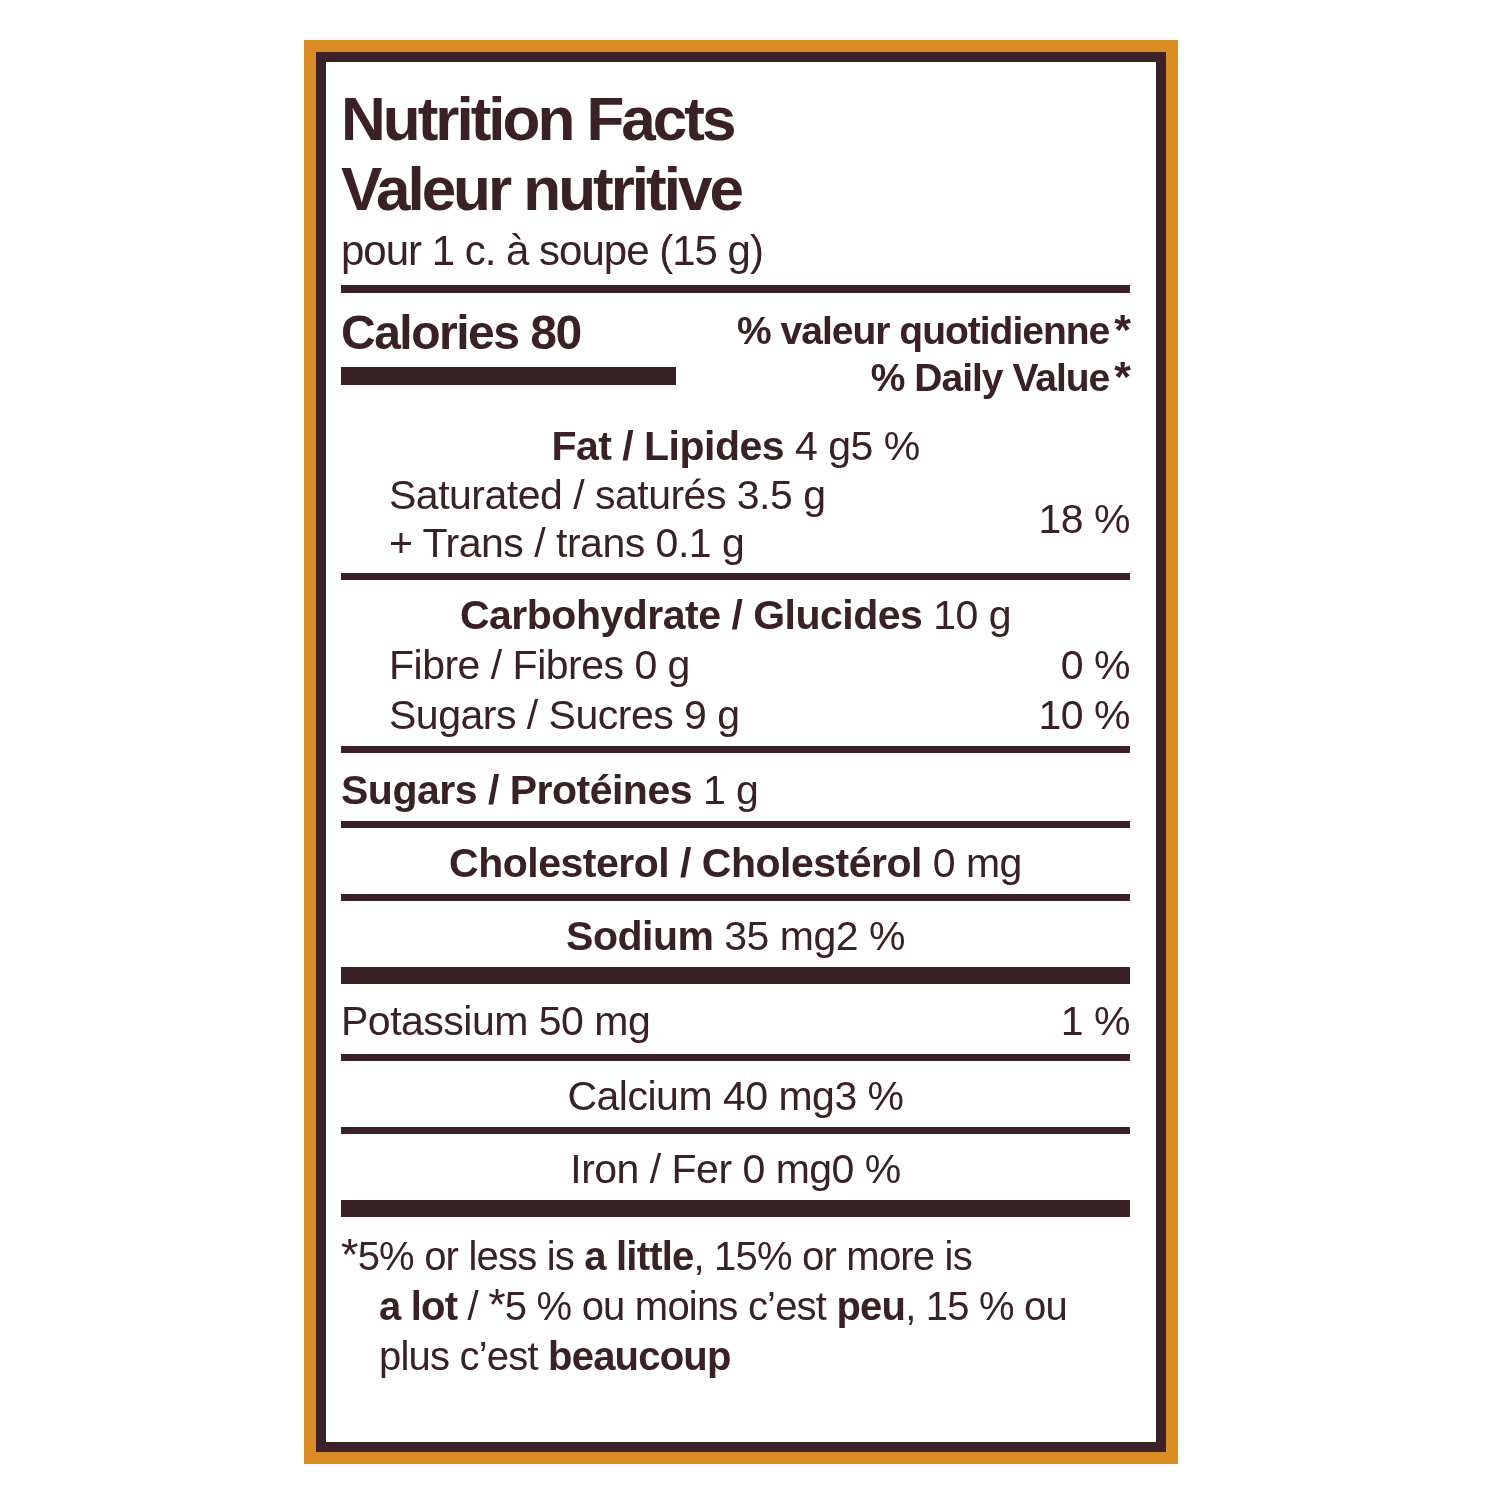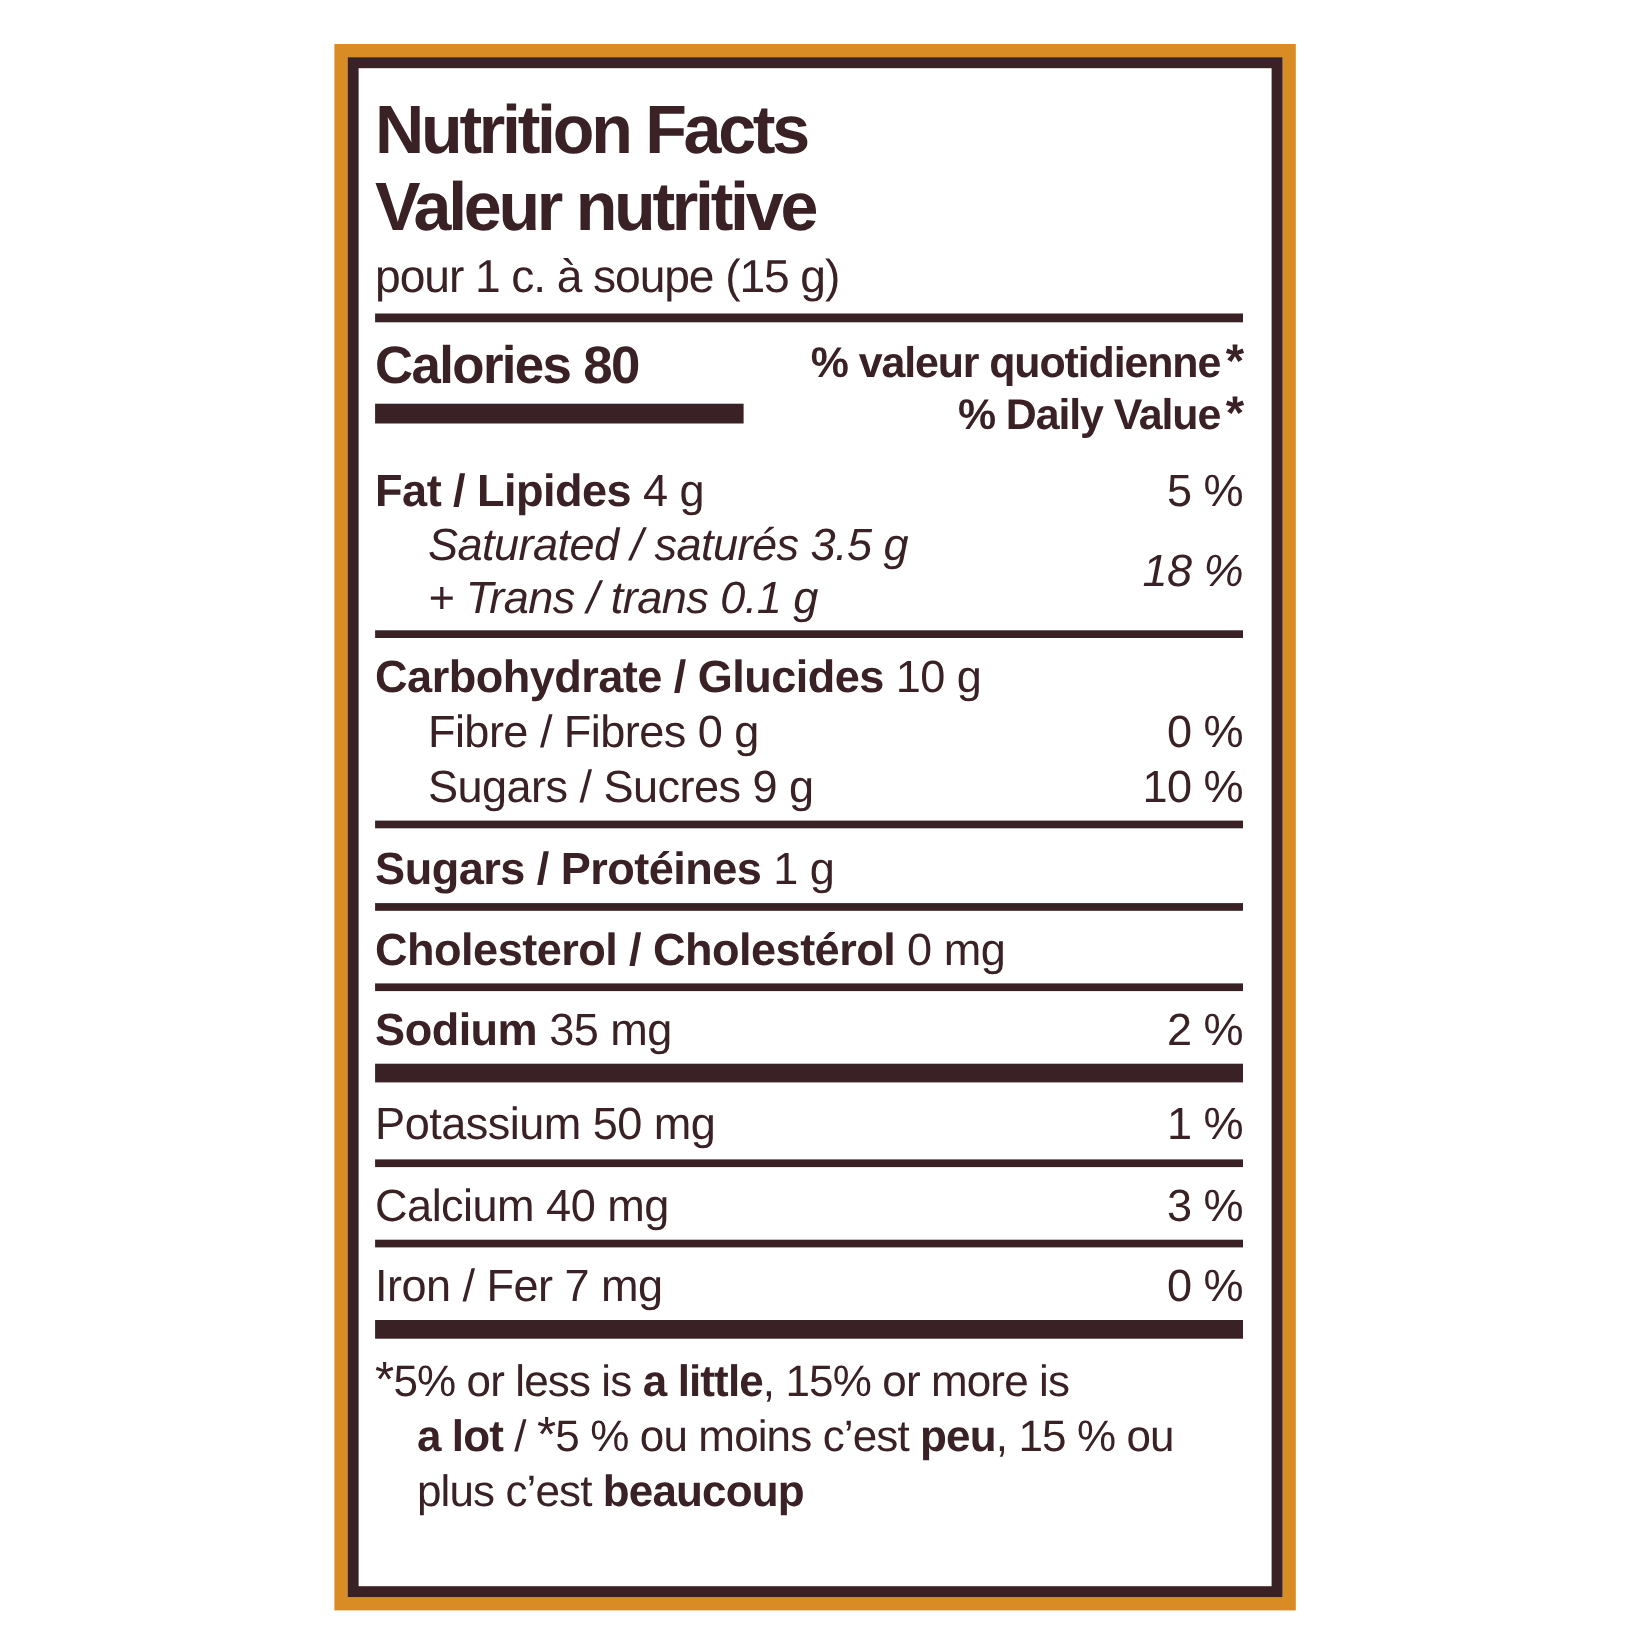--- a/index.html
+++ b/index.html
@@ -47,24 +47,24 @@
     white-space:nowrap;
   }
   .star{display:inline-block;font-size:110%;line-height:0;vertical-align:-6%;margin-left:5px;}
 
   .row{
     display:flex;justify-content:space-between;align-items:baseline;
     font-size:41px;line-height:46px;letter-spacing:-0.5px;white-space:nowrap;
   }
   .row b{font-weight:700;}
   .sub{padding-left:48px;}
-  .satblock{align-items:center;margin-top:2px;font-style:italic;}
+  .satblock{align-items:center;margin-top:2px;}
   .satblock .subline{font-size:41px;line-height:48px;letter-spacing:-0.5px;padding-left:48px;}
 
-  .mt12{margin-top:12px;}
+  .mt12{margin-top:12px;justify-content:center;}
   .mt14{margin-top:14px;}
   .mt4{margin-top:4px;}
   .mt6{margin-top:6px;}
   .mt8{margin-top:8px;}
   .mt10{margin-top:10px;}
 
   .footnote{margin-top:14px;font-size:40px;line-height:50px;letter-spacing:-0.8px;}
   .footnote .fl{white-space:nowrap;}
   .footnote .indent{padding-left:38px;}
   .footnote b{font-weight:700;}
@@ -150,21 +150,21 @@
     <div class="rule mt10"></div>
 
     <div class="row mt12">
       <div>Calcium 40 mg</div>
       <div>3 %</div>
     </div>
 
     <div class="rule mt8"></div>
 
     <div class="row mt12">
-      <div>Iron / Fer 7 mg</div>
+      <div>Iron / Fer 0 mg</div>
       <div>0 %</div>
     </div>
 
     <div class="rule-thick mt8"></div>
 
     <div class="footnote">
       <div class="fl"><span class="fstar">*</span><span>5% or less is </span><b>a little</b><span>, 15% or more is</span></div>
       <div class="fl indent"><b>a lot</b><span> / </span><span class="fstar">*</span><span>5 % ou moins c’est </span><b>peu</b><span>, 15 % ou</span></div>
       <div class="fl indent"><span>plus c’est </span><b>beaucoup</b></div>
     </div>

